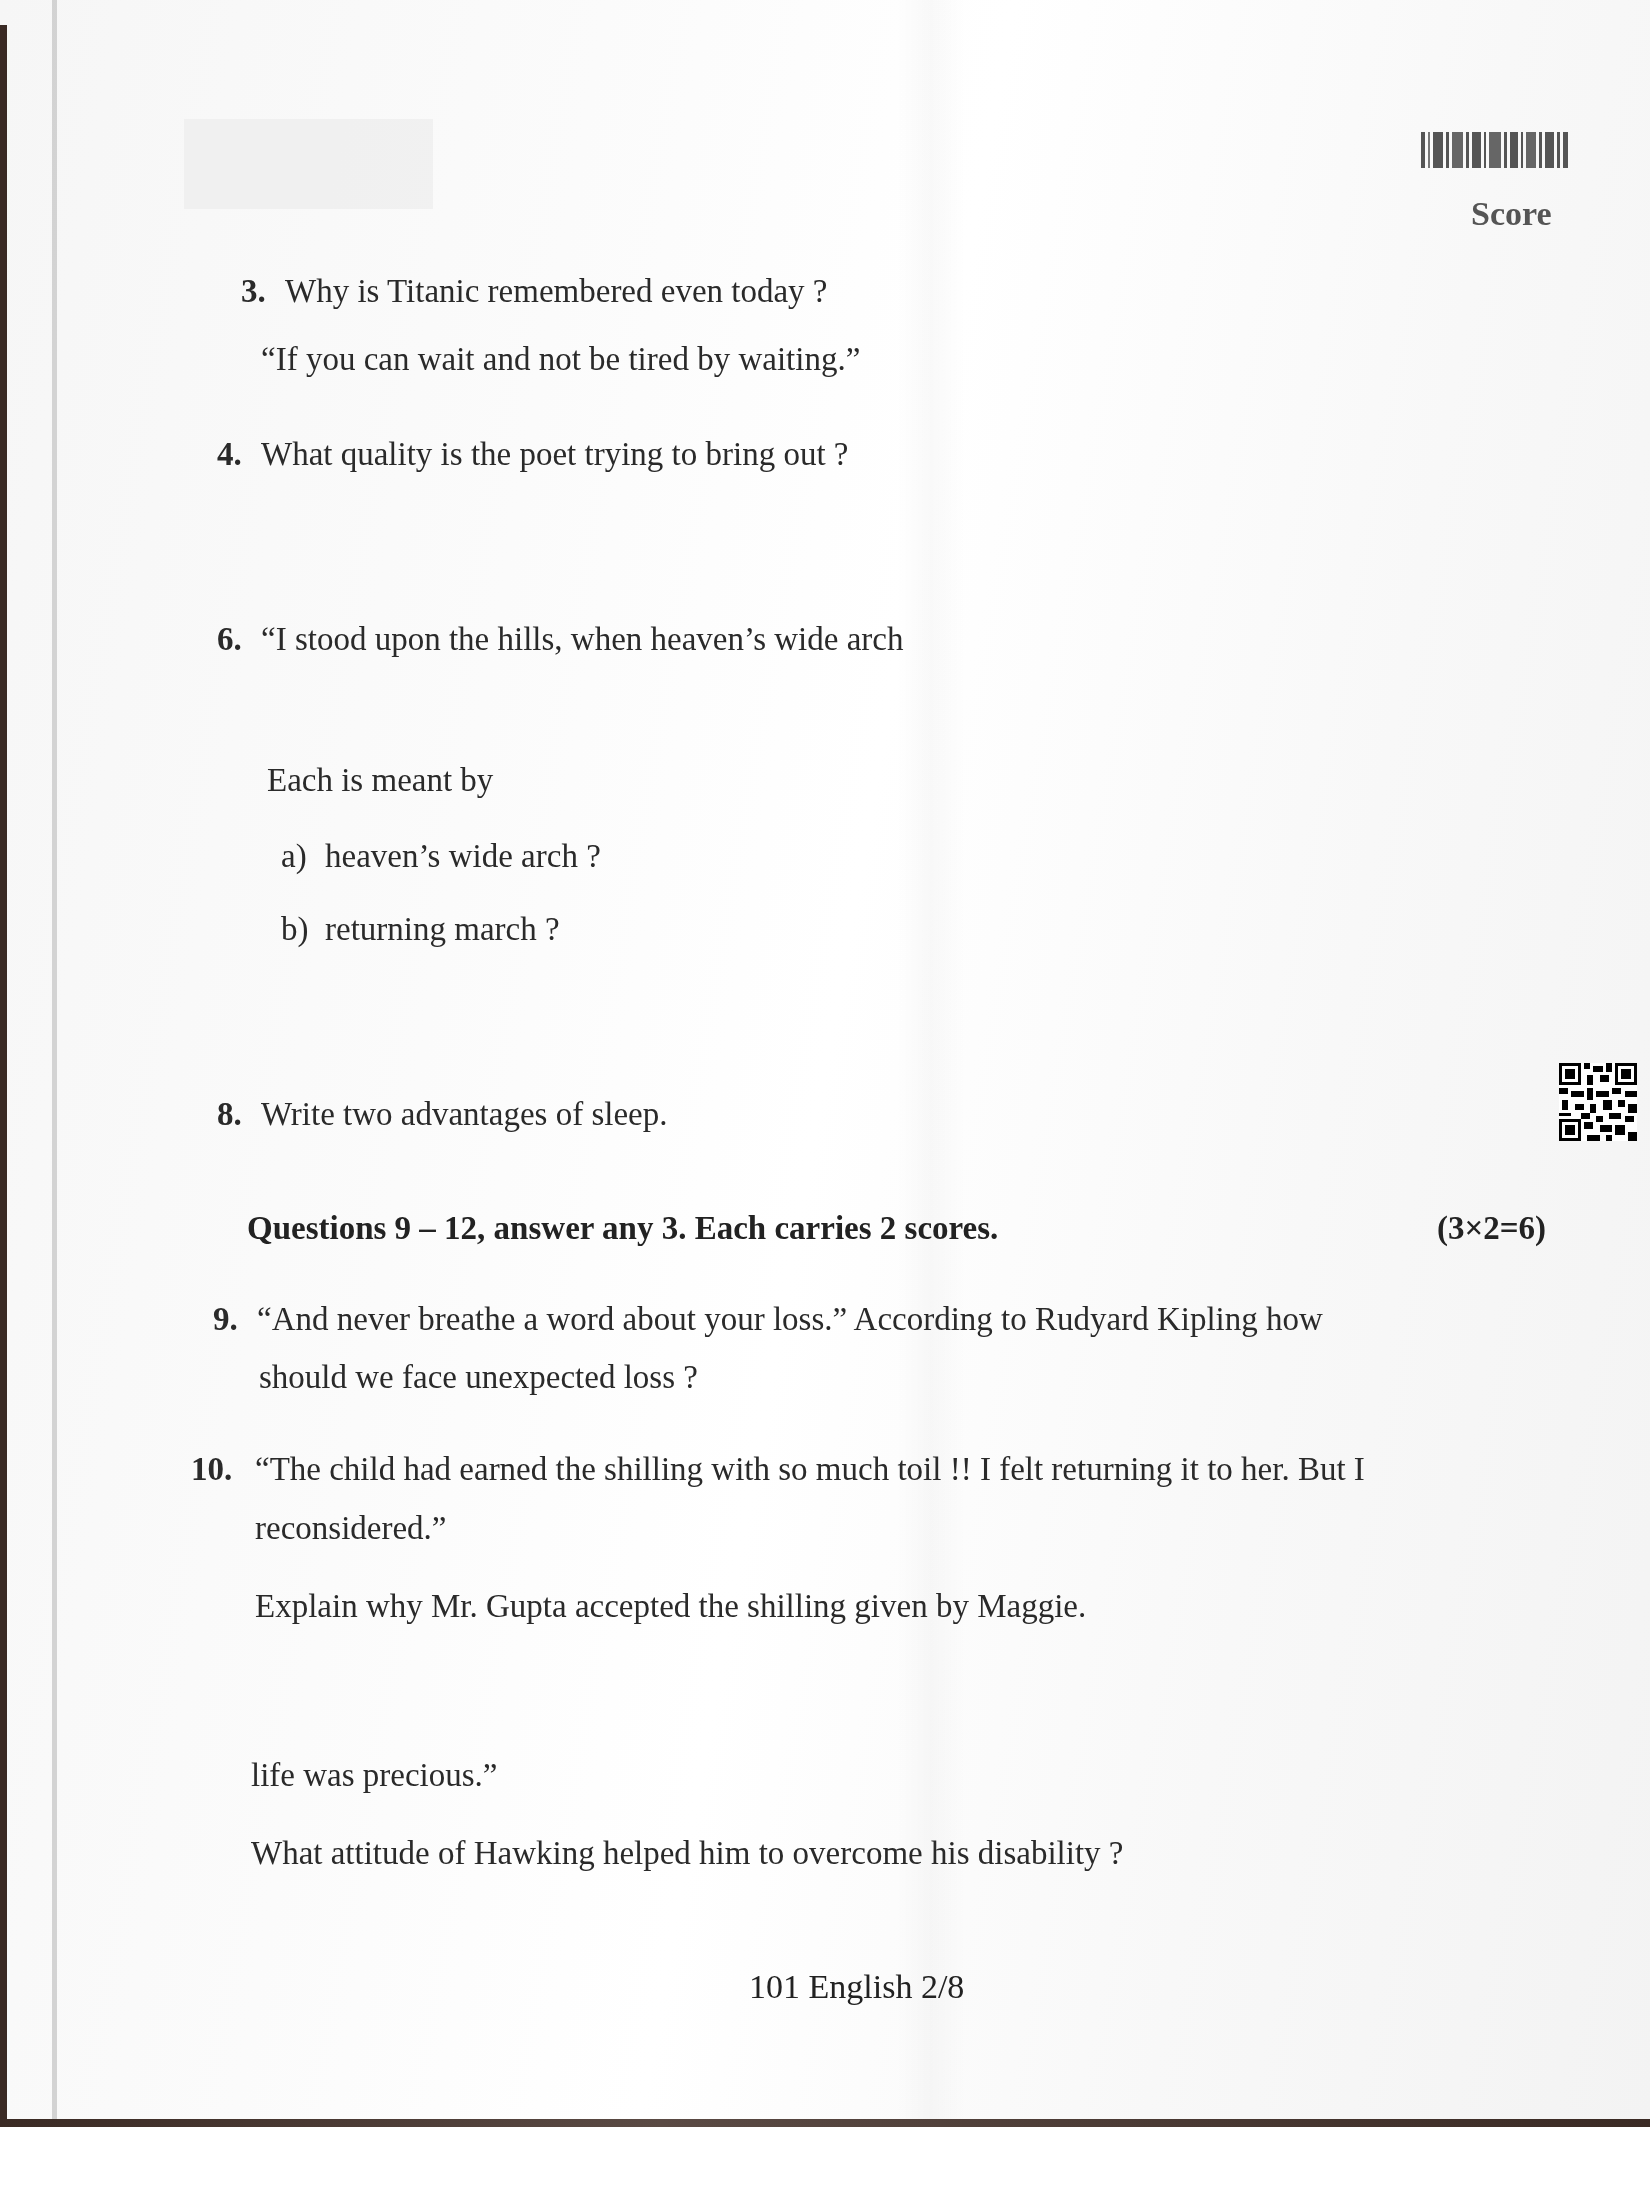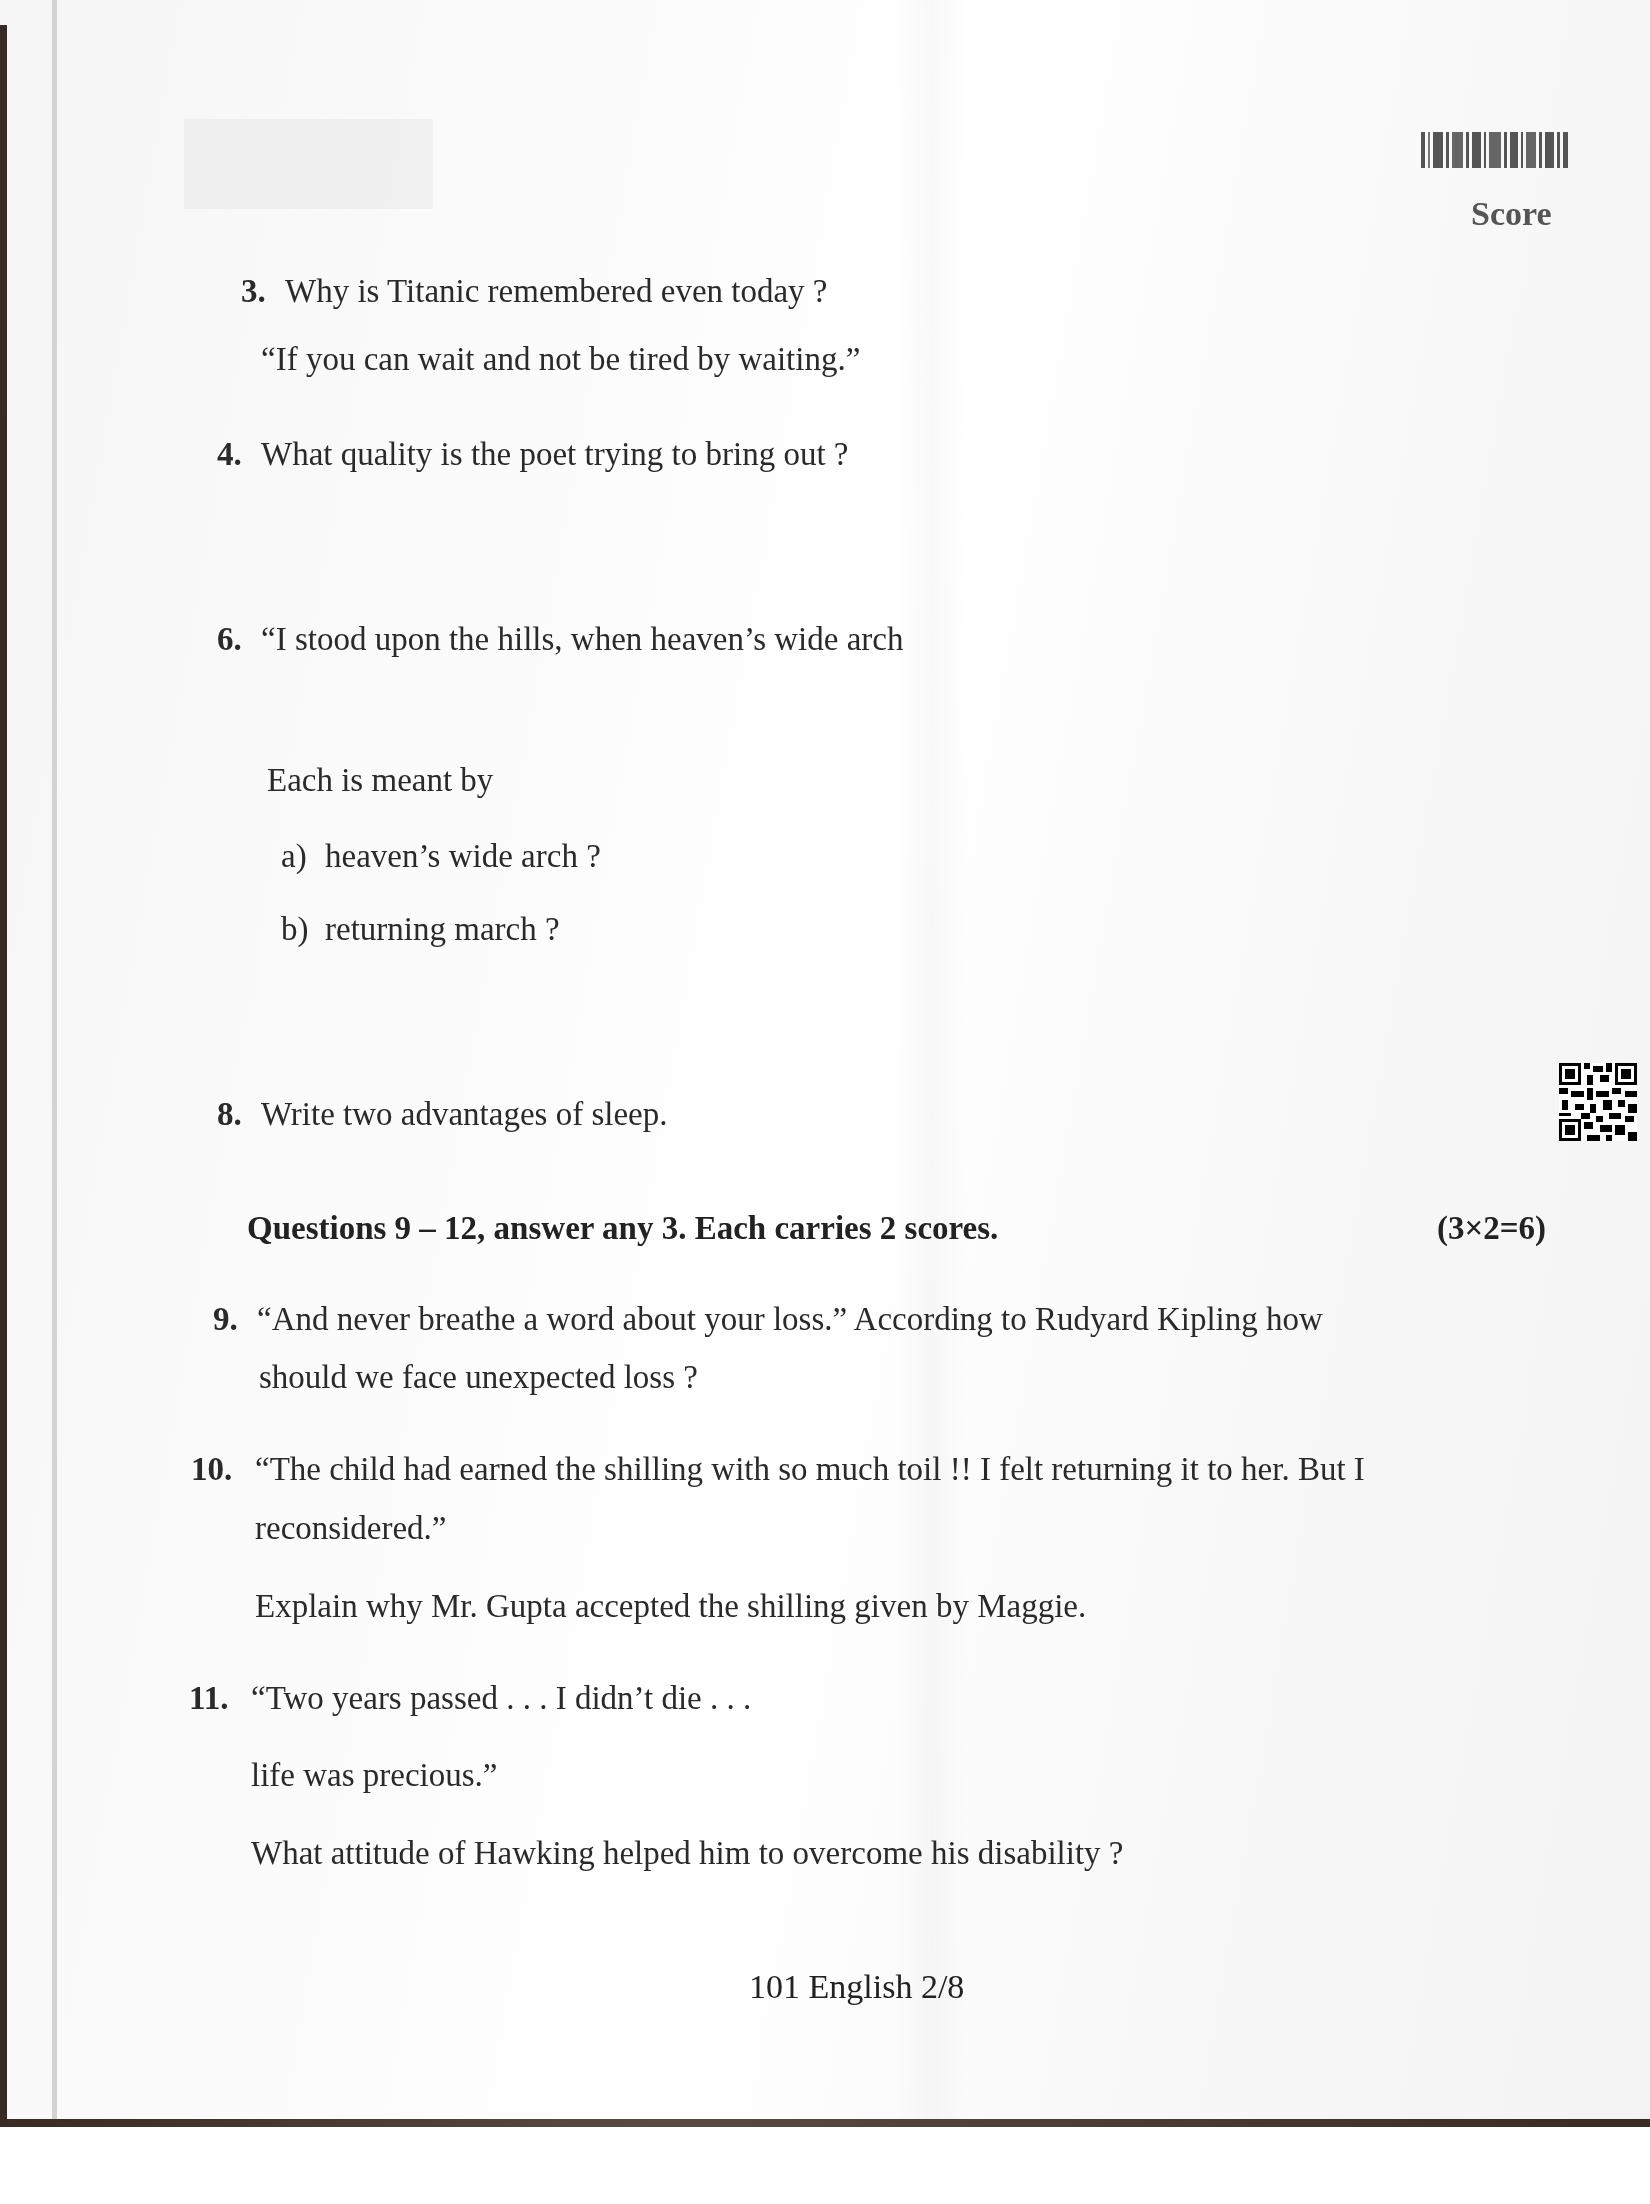--- a/index.html
+++ b/index.html
@@ -202,23 +202,20 @@
   <div class="line" style="left:191px; top:1453px;">
     <span class="qnum" style="width:64px">10.</span><span>“The child had earned the shilling with so much toil !! I felt returning it to her. But I</span>
   </div>
   <div class="line" style="left:255px; top:1512px;">
     <span>reconsidered.”</span>
   </div>
   <div class="line" style="left:255px; top:1590px;">
     <span>Explain why Mr. Gupta accepted the shilling given by Maggie.</span>
   </div>
 
-  <div class="line" style="left:189px; top:1682px;">
-    <span class="qnum" style="width:62px">11.</span><span>“Two years passed . . . I didn’t die . . .</span>
-  </div>
   <div class="line" style="left:251px; top:1759px;">
     <span>life was precious.”</span>
   </div>
   <div class="line" style="left:251px; top:1837px;">
     <span>What attitude of Hawking helped him to overcome his disability ?</span>
   </div>
 
   <div class="footer">101 English 2/8</div>
 </div>
 

